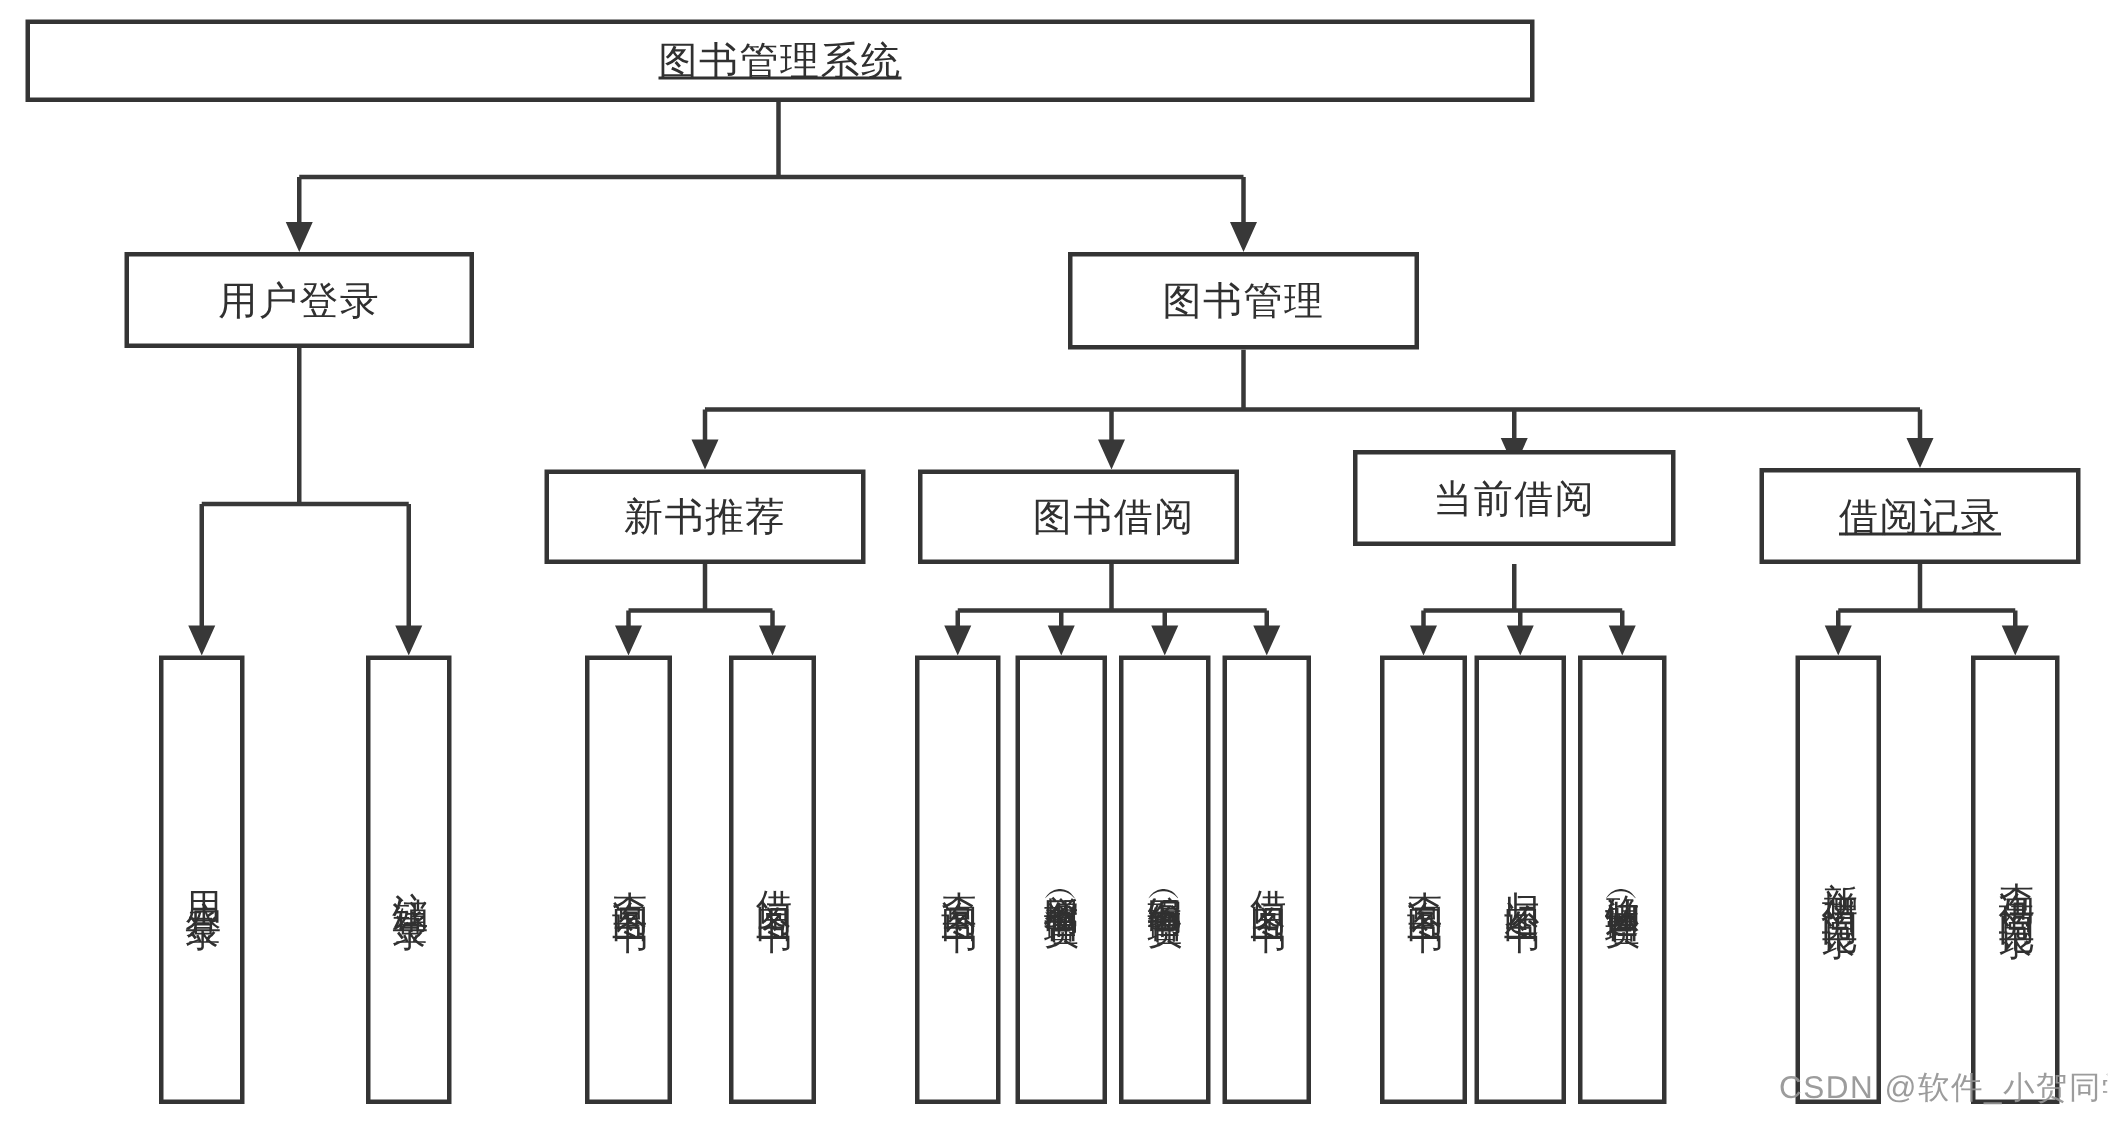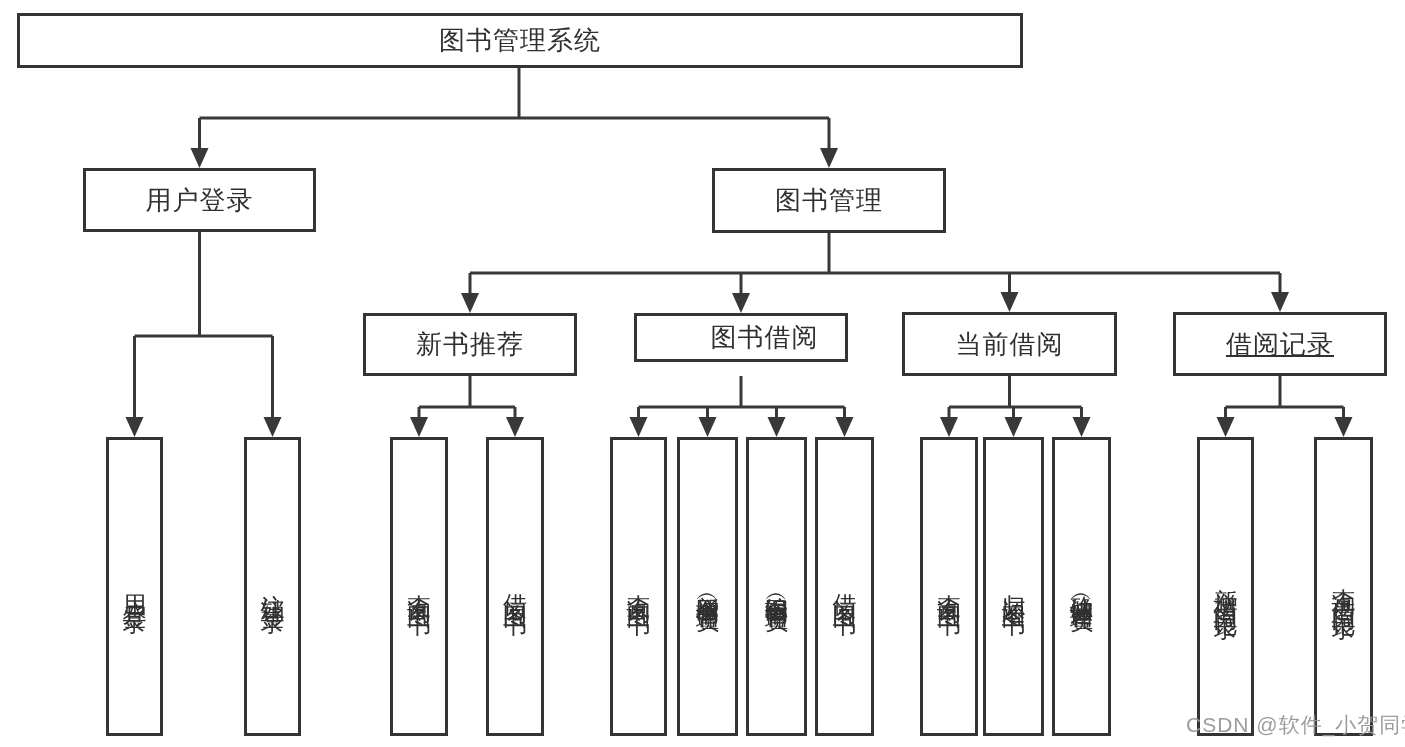--- a/index.html
+++ b/index.html
@@ -129,38 +129,38 @@
       M698.5 417 H716.5 L707.5 437 Z
       M767.5 417 H785.5 L776.5 437 Z
       M835.5 417 H853.5 L844.5 437 Z
       M940 417 H958 L949 437 Z
       M1004.5 417 H1022.5 L1013.5 437 Z
       M1072.5 417 H1090.5 L1081.5 437 Z
       M1216.5 417 H1234.5 L1225.5 437 Z
       M1334.5 417 H1352.5 L1343.5 437 Z"></path>
   </svg>
 
-  <div class="node" style="left:17px; top:13px; width:1006px; height:55px;">
+  <div class="node" style="left:17px; top:13px; width:1006px; height:55px;text-decoration:underline;">
     <span>图书管理系统</span>
   </div>
 
   <div class="node" style="left:83px; top:168px; width:233px; height:64px;">
     <span>用户登录</span>
   </div>
   <div class="node" style="left:363px; top:313px; width:214px; height:63px;">
     <span>新书推荐</span>
   </div>
 
   <div class="node" style="left:712px; top:168px; width:234px; height:65px;">
     <span>图书管理</span>
   </div>
-  <div class="node" style="left:634px; top:313px; width:214px; height:49px;padding-left:47px;">
+  <div class="node" style="left:612px; top:313px; width:214px; height:63px;padding-left:47px;">
     <span>图书借阅</span>
   </div>
-  <div class="node" style="left:902px; top:312px; width:215px; height:64px;">
+  <div class="node" style="left:902px; top:300px; width:215px; height:64px;">
     <span>当前借阅</span>
   </div>
   <div class="node" style="left:1173px; top:312px; width:214px; height:64px;text-decoration:underline;">
     <span>借阅记录</span>
   </div>
 
   <div class="leaf" style="left:106px; width:57px;">
     <span>用户登录</span>
   </div>
   <div class="leaf" style="left:244px; width:57px;">

